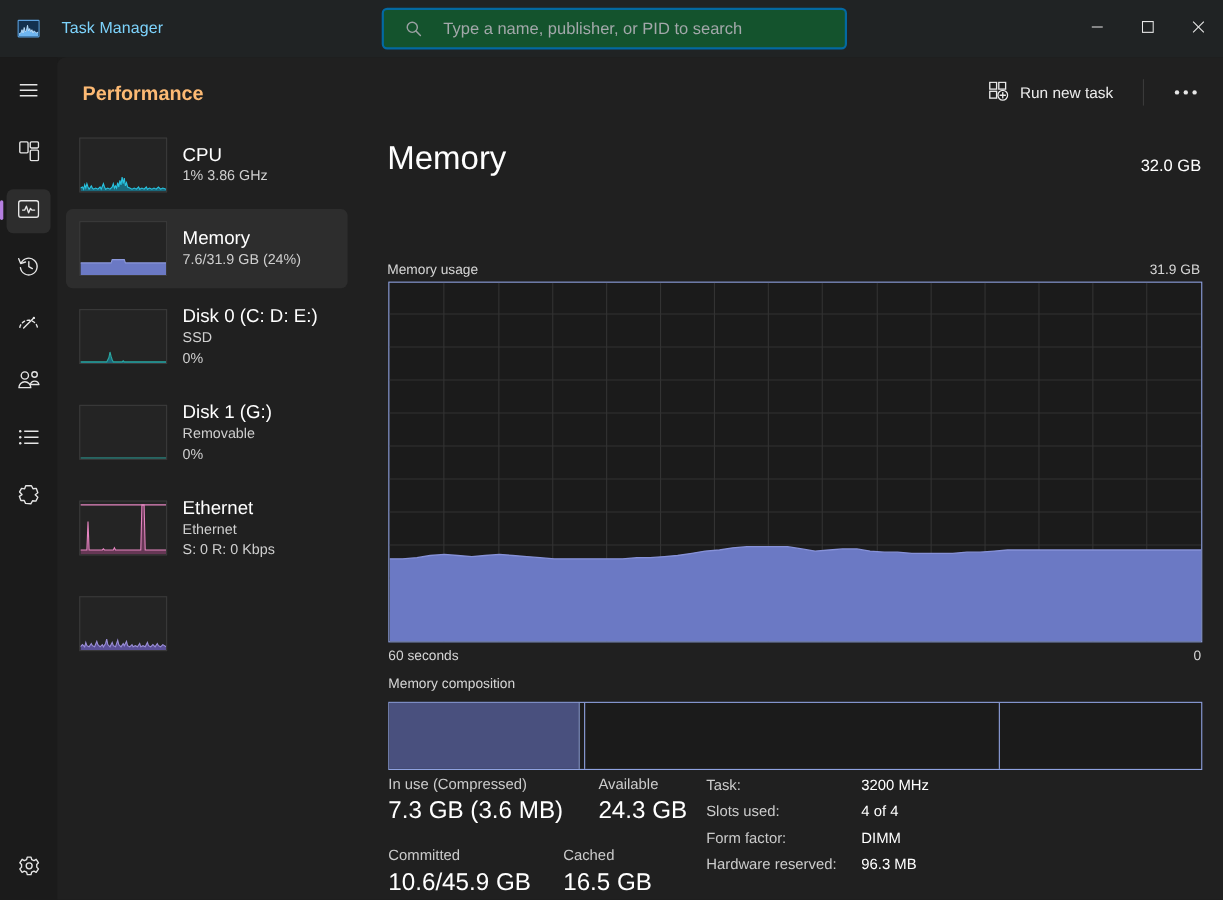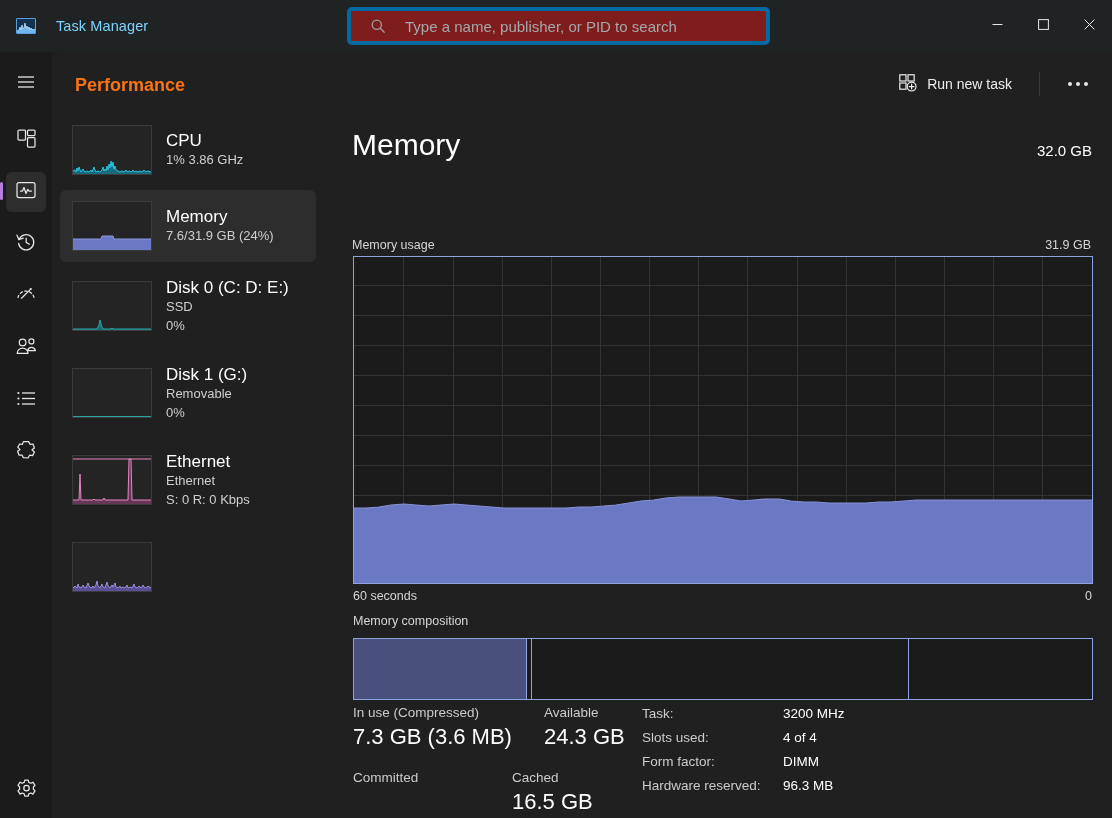--- a/index.html
+++ b/index.html
@@ -15,21 +15,21 @@
   .titlebar {
     position: absolute; left: 0; top: 0; width: 1112px; height: 52px;
     background: #202324; display: flex; align-items: center;
   }
   .app-icon { width: 20px; height: 16px; margin-left: 16px; flex: none; position: relative;
               background: #0e2a47; border: 1px solid #5aa0dd; border-radius: 1px; overflow: hidden; }
   .app-icon svg { display: block; }
   .app-title { margin-left: 20px; font-size: 14.5px; color: #7dd3fc; letter-spacing: .1px; }
   .searchbox {
     position: absolute; left: 347px; top: 7px; width: 423px; height: 38px;
-    background: #7f1d1d; border: 4px solid #0369a1; border-radius: 5px;
+    background: #14532d; border: 2px solid #0369a1; border-radius: 5px;
     display: flex; align-items: center; cursor: text;
   }
   .searchbox .s-ico { margin-left: 19px; width: 16px; height: 16px; flex: none; color: #9aa0a2; }
   .searchbox .s-ph { margin-left: 19px; font-size: 15px; color: #a3a8aa; }
   .wincontrols { position: absolute; right: 0; top: 0; height: 48px; display: flex; }
   .wc { width: 46px; height: 48px; display: flex; align-items: center; justify-content: center;
         color: #e8e8e8; }
 
   
   .rail { position: absolute; left: 0; top: 52px; width: 52px; height: 766px; background: #1b1b1b; }
@@ -47,21 +47,21 @@
   .rail-settings { position: absolute; left: 0; bottom: 6px; width: 52px; height: 44px;
                    display: flex; align-items: center; justify-content: center; color: #e6e6e6; }
   .rail-settings .hit { position: absolute; left: 6px; top: 2px; width: 40px; height: 40px; border-radius: 6px; }
 
   
   .pane {
     position: absolute; left: 52px; top: 52px; width: 1060px; height: 766px;
     background: #202020; border-top-left-radius: 8px;
   }
   .pane-header { position: absolute; left: 0; top: 0; width: 1060px; height: 62px; }
-  .pane-title { position: absolute; left: 23px; top: 23px; font-size: 18px; font-weight: bold; color: #f97316; }
+  .pane-title { position: absolute; left: 23px; top: 23px; font-size: 18px; font-weight: bold; color: #fdba74; }
   .runtask {
     position: absolute; right: 90px; top: 15px; height: 34px; padding: 0 10px;
     display: flex; align-items: center; gap: 10px; border-radius: 5px; color: #ececec; font-size: 14px;
   }
   .hdr-divider { position: absolute; right: 72px; top: 20px; width: 1px; height: 24px; background: #3a3a3a; }
   .more-btn { position: absolute; right: 12px; top: 15px; width: 44px; height: 34px;
               display: flex; align-items: center; justify-content: center; gap: 4px; border-radius: 5px; }
   .more-btn i { width: 4px; height: 4px; border-radius: 50%; background: #e6e6e6; display: block; }
 
   
@@ -420,20 +420,21 @@
           <div class="stat-label">In use (Compressed)</div>
           <div class="stat-value">7.3 GB (3.6 MB)</div>
         </div>
         <div class="stat" style="left:224px;top:0px">
           <div class="stat-label">Available</div>
           <div class="stat-value">24.3 GB</div>
         </div>
 
         <div class="stat" style="left:33px;top:65px">
           <div class="stat-label">Committed</div>
+          <div class="stat-value">10.6/45.9 GB</div>
         </div>
         <div class="stat" style="left:192px;top:65px">
           <div class="stat-label">Cached</div>
           <div class="stat-value">16.5 GB</div>
         </div>
 
         <div class="spec-row" style="left:322px;top:2px">Task:</div>
         <div class="spec-val" style="left:463px;top:2px">3200 MHz</div>
         <div class="spec-row" style="left:322px;top:26px">Slots used:</div>
         <div class="spec-val" style="left:463px;top:26px">4 of 4</div>

